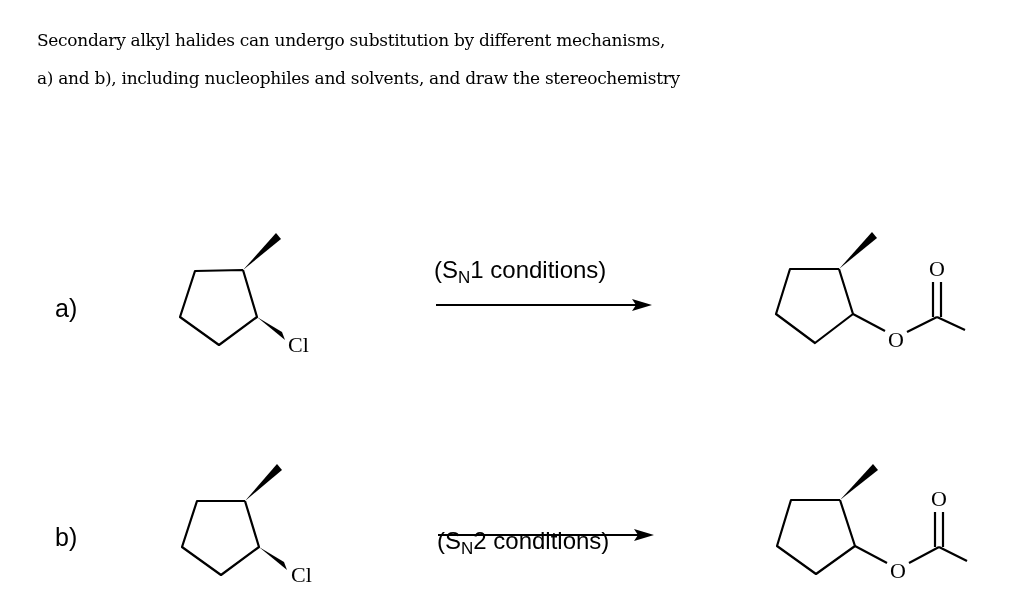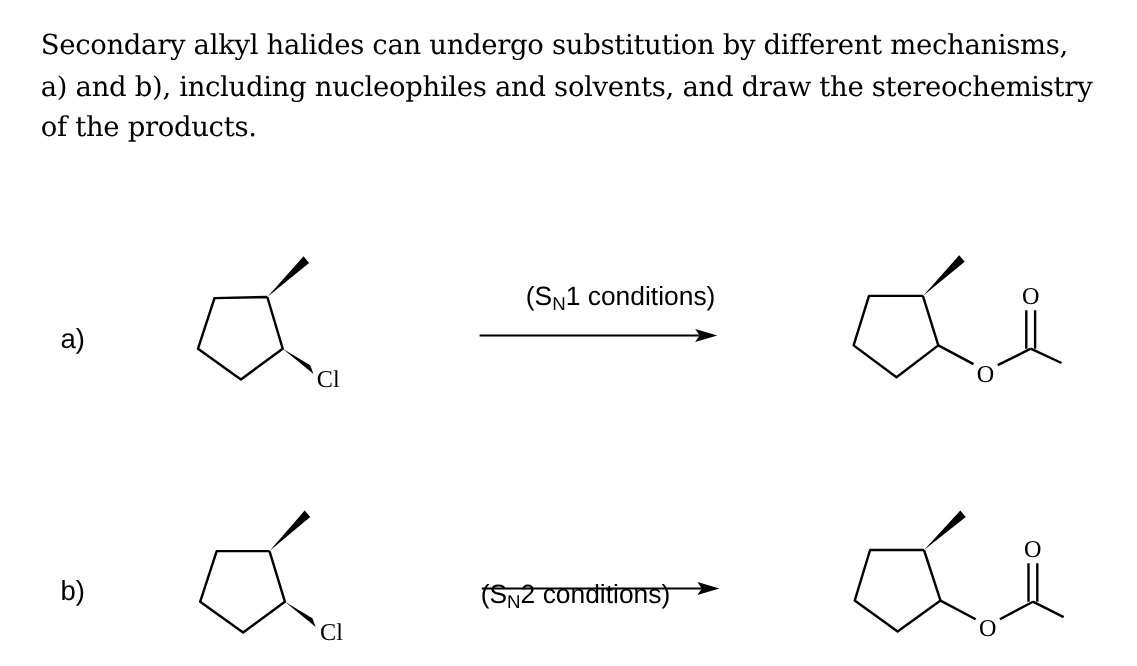--- a/index.html
+++ b/index.html
@@ -1,47 +1,46 @@
 <!DOCTYPE html>
 <html><head>
   <meta charset="utf-8">
   <style>
     html, body { margin: 0; padding: 0; background: #ffffff; }
     body { width: 1034px; height: 605px; position: relative; overflow: hidden; color: #000; }
     .question {
       position: absolute; left: 37px; top: 22px; width: 980px;
       font-family: "DejaVu Serif", "Liberation Serif", serif;
-      font-size: 25px; line-height: 37.5px; letter-spacing: -0.3px;
+      font-size: 17px; line-height: 37.5px; letter-spacing: -0.3px;
       margin: 0;
     }
     .part-label {
       position: absolute; font-family: "Liberation Sans", sans-serif;
       font-size: 25px;
     }
     .cond-label {
       position: absolute; font-family: "Liberation Sans", sans-serif;
       font-size: 24px; white-space: nowrap;
     }
     .cond-label .sub { font-size: 17px; position: relative; top: 5px; }
     svg.scheme { position: absolute; left: 0; top: 0; }
     .atom { font-family: "Liberation Serif", serif; font-size: 22px; }
   </style>
 </head>
 <body>
 
 <div class="question">
   <div>Secondary alkyl halides can undergo substitution by different mechanisms,</div>
   <div>a) and b), including nucleophiles and solvents, and draw the stereochemistry</div>
-  <div>of the products.</div>
 </div>
 
 <div class="part-label" style="left:55px; top:294px;">a)</div>
 <div class="part-label" style="left:55px; top:523px;">b)</div>
 
-<div class="cond-label" style="left:434px; top:256px;margin-left:44px;">
+<div class="cond-label" style="left:434px; top:256px;">
   <span>(S</span><span class="sub">N</span><span>1 conditions)</span>
 </div>
 <div class="cond-label" style="left:437px; top:484px;margin-top:43px;">
   <span>(S</span><span class="sub">N</span><span>2 conditions)</span>
 </div>
 
 <svg class="scheme" width="1034" height="605" viewBox="0 0 1034 605">
 
   <g stroke="#000" stroke-width="2.2" fill="none" stroke-linejoin="round">
     <polyline points="243,270 195,271 180,317 219,345 257,317 243,270"></polyline>

